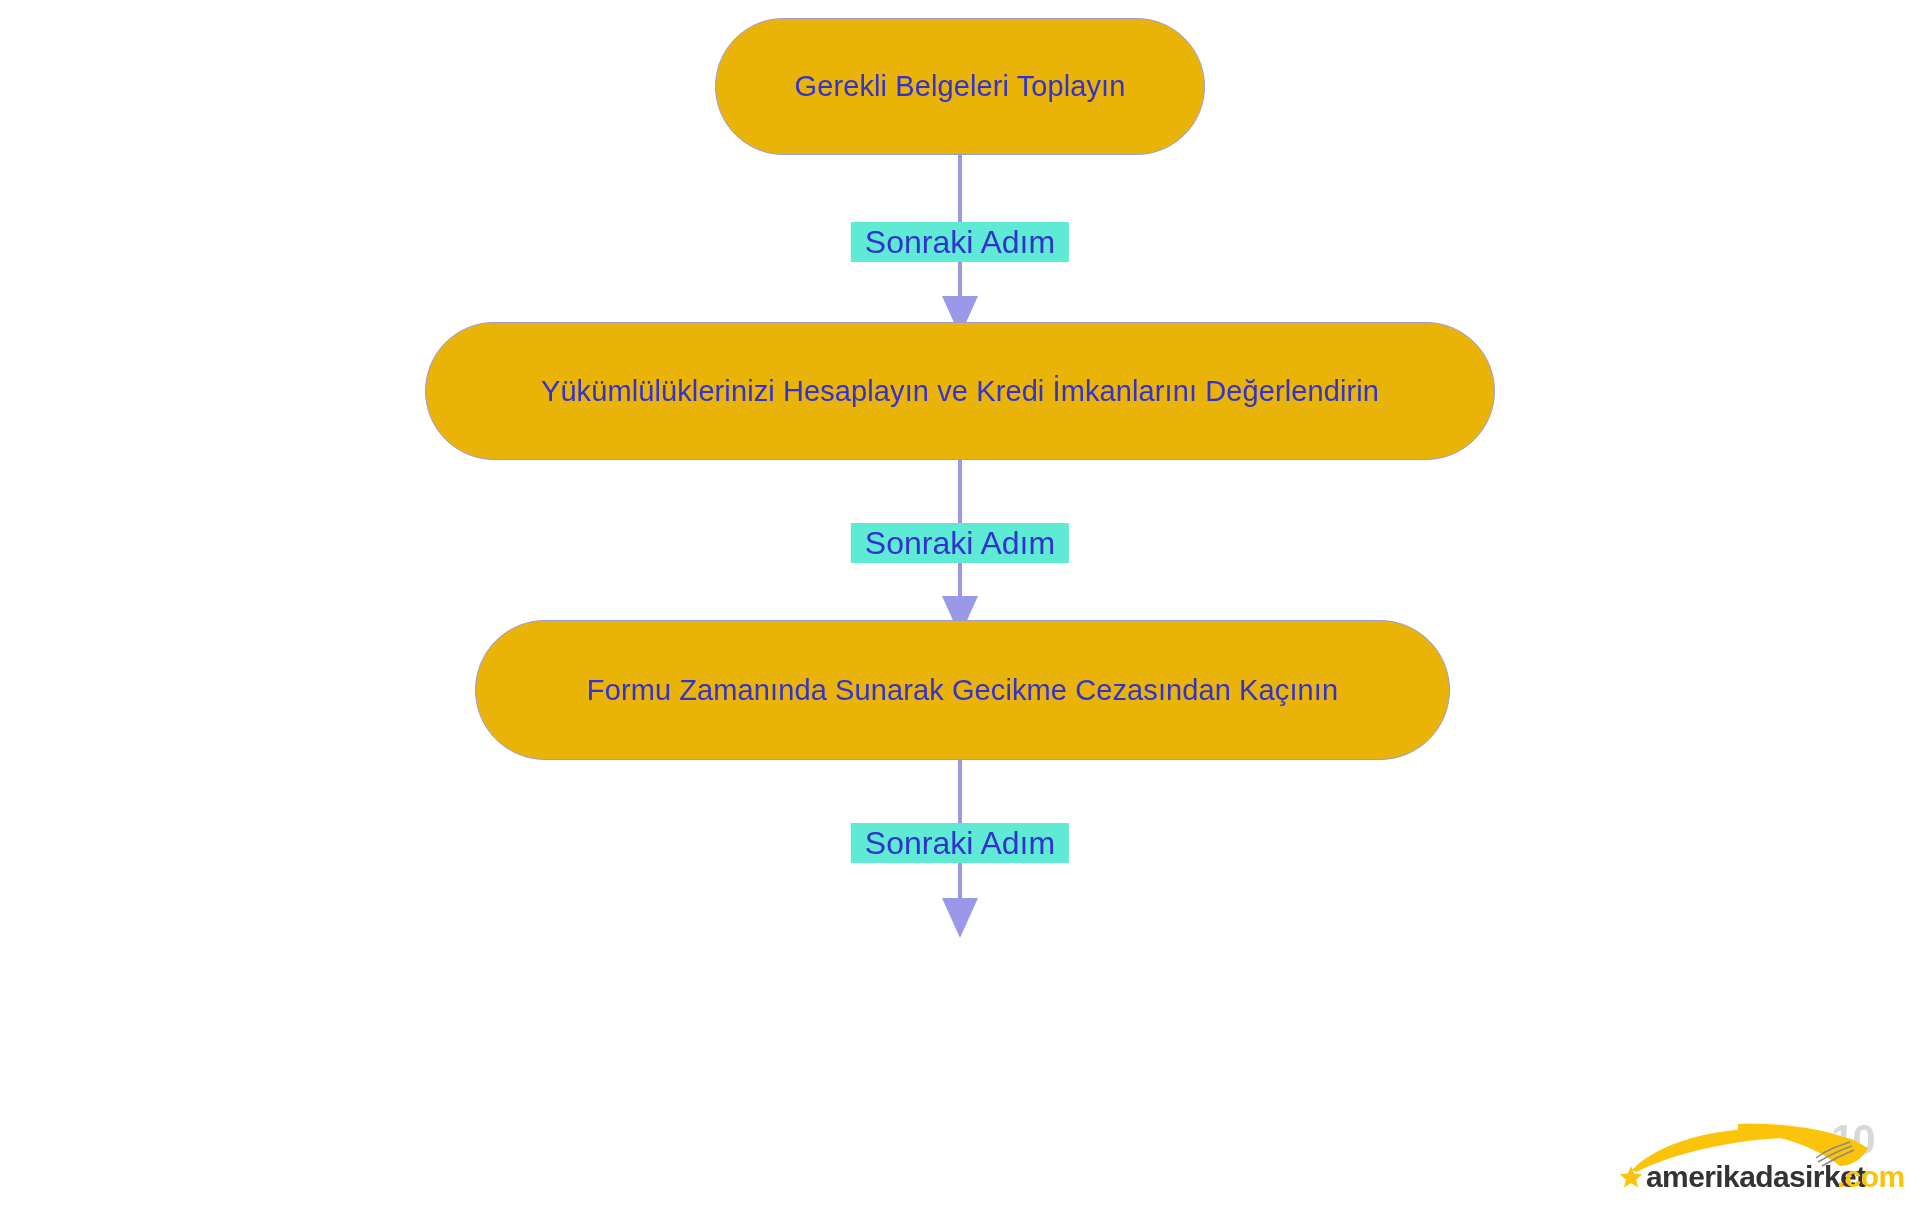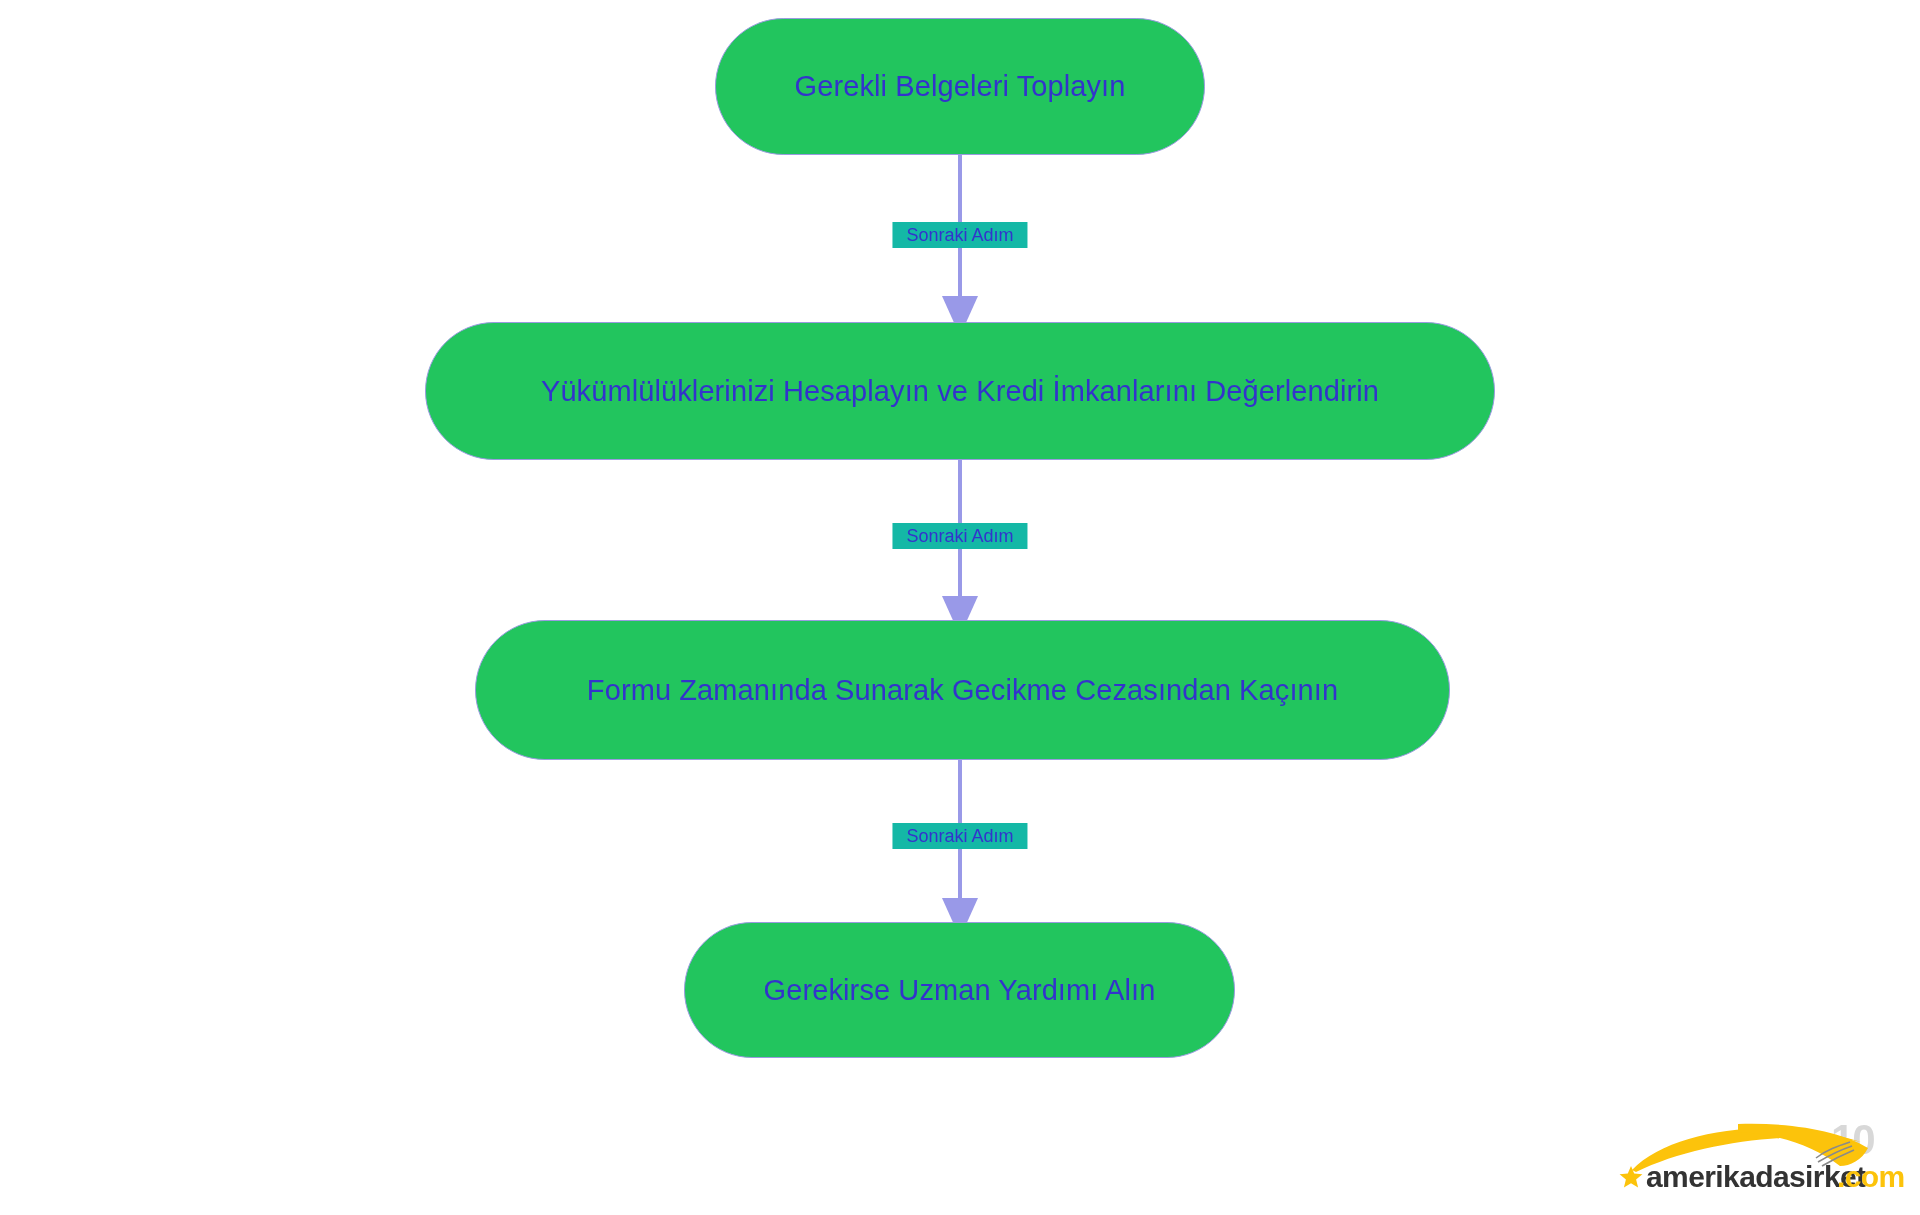--- a/index.html
+++ b/index.html
@@ -29,21 +29,21 @@
     top: 0;
     width: 1920px;
     height: 1215px;
     pointer-events: none;
   }
 
   
   .node {
     position: absolute;
     box-sizing: border-box;
-    background: #22c55e;
+    background: #eab308;
     border: 1.5px solid #9a9ae0;
     border-radius: 70px;
     display: flex;
     align-items: center;
     justify-content: center;
     text-align: center;
   }
   .node-label {
     color: #3333cc;
     font-size: 29px;
@@ -55,24 +55,24 @@
 
   #node-1 { left: 715px;  top: 18px;   width: 490px;  height: 137px; }
   #node-2 { left: 425px;  top: 322px;  width: 1070px; height: 138px; justify-content: center; }
   #node-3 { left: 475px;  top: 620px;  width: 975px;  height: 140px; align-items: center; }
   #node-4 { left: 684px;  top: 922px;  width: 551px;  height: 136px; }
 
   
   .edge-label {
     position: absolute;
     color: #3333cc;
-    font-size: 18px;
+    font-size: 32px;
     line-height: 1;
     white-space: nowrap;
-    background: #14b8a6;
+    background: #5eead4;
     padding: 4px 14px;
     transform: translateX(-50%);
   }
   #edge-label-1 { left: 960px; top: 222px; }
   #edge-label-2 { left: 960px; top: 523px; }
   #edge-label-3 { left: 960px; top: 823px; }
 
   
   #site-logo {
     position: absolute;
@@ -113,23 +113,20 @@
   </div>
 
   <div class="node" id="node-2">
     <span class="node-label">Yükümlülüklerinizi Hesaplayın ve Kredi İmkanlarını Değerlendirin</span>
   </div>
 
   <div class="node" id="node-3">
     <span class="node-label">Formu Zamanında Sunarak Gecikme Cezasından Kaçının</span>
   </div>
 
-  <div class="node" id="node-4">
-    <span class="node-label">Gerekirse Uzman Yardımı Alın</span>
-  </div>
 
   <div class="edge-label" id="edge-label-1">Sonraki Adım</div>
   <div class="edge-label" id="edge-label-2">Sonraki Adım</div>
   <div class="edge-label" id="edge-label-3">Sonraki Adım</div>
 
   <div id="site-logo">
     <svg viewBox="0 0 290 88" width="290" height="88" xmlns="http://www.w3.org/2000/svg">
 
       <text x="213" y="46" font-family="Liberation Sans, sans-serif" font-size="42" font-weight="bold" fill="#d8d8d8" letter-spacing="-2">10</text>
 

